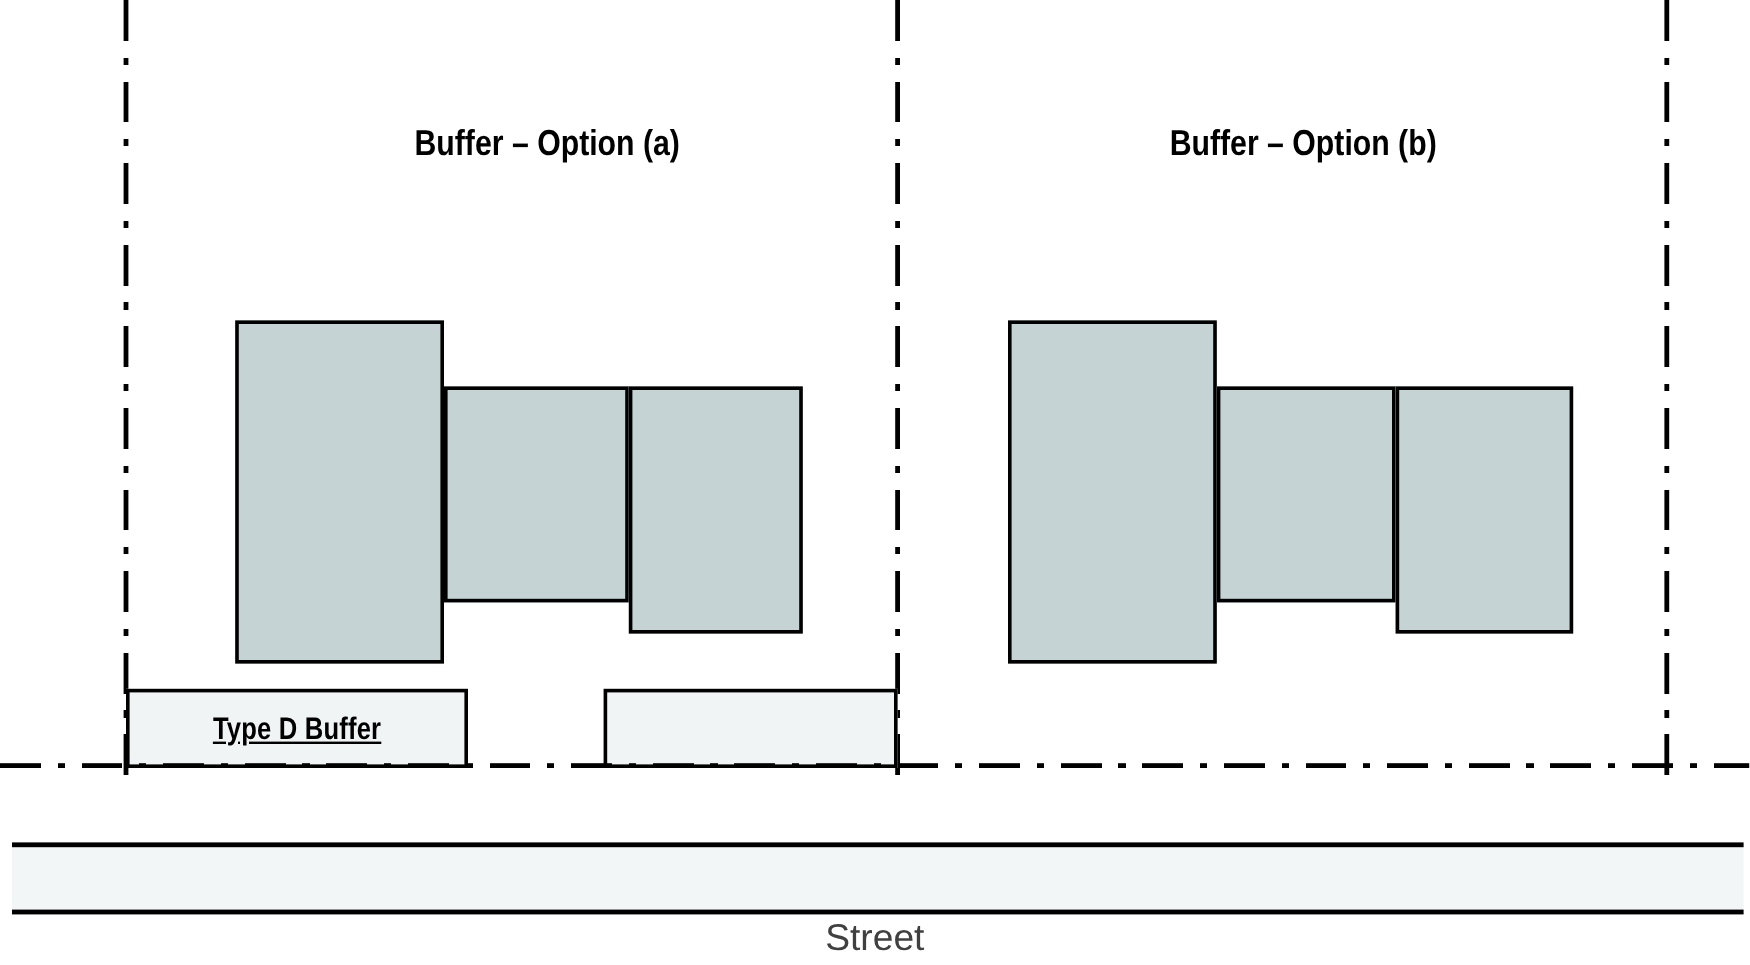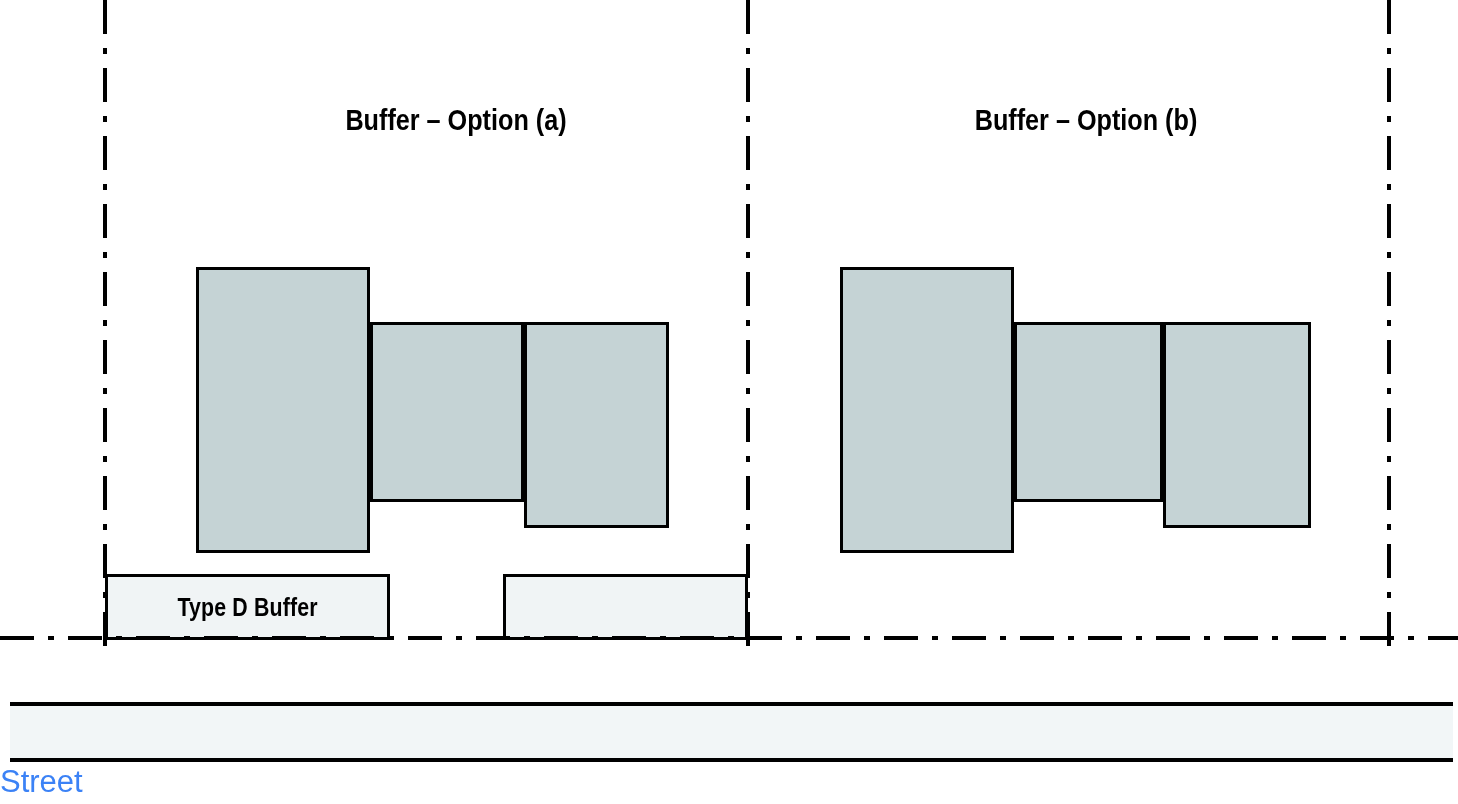--- a/index.html
+++ b/index.html
@@ -125,24 +125,25 @@
     position: absolute;
     background: #f2f6f7;
     border-top: 4px solid #000;
     border-bottom: 4px solid #000;
     box-sizing: border-box;
   }
   .street-label {
     position: absolute;
     left: 0;
     right: 0;
+    text-align: center;
     font-family: "Liberation Sans", sans-serif;
     font-weight: normal;
     font-size: 31px;
-    color: #3b82f6;
+    color: #404040;
     white-space: nowrap;
   }
 </style>
 </head>
 <body>
 
 <div id="stage">
 
   <div class="vline" style="left:103px; top:0; height:648px;"></div>
   <div class="vline" style="left:746px; top:0; height:648px;"></div>
@@ -154,21 +155,21 @@
 
   <div class="bldg" style="left:196px; top:267px; width:174px; height:286px;"></div>
   <div class="bldg" style="left:370px; top:322px; width:154px; height:180px;"></div>
   <div class="bldg" style="left:524px; top:322px; width:145px; height:206px;"></div>
 
   <div class="bldg" style="left:840px; top:267px; width:174px; height:286px;"></div>
   <div class="bldg" style="left:1014px; top:322px; width:149px; height:180px;"></div>
   <div class="bldg" style="left:1163px; top:322px; width:148px; height:206px;"></div>
 
 
-  <div class="buffer-box" style="left:105px; top:574px; width:285px; height:66px;">
+  <div class="buffer-box" style="left:105px; top:574px; width:285px; height:66px;text-decoration:underline;">
     <span class="buffer-label">Type D Buffer</span>
   </div>
 
   <div class="buffer-box" style="left:503px; top:574px; width:245px; height:66px;">
     <span class="buffer-label"></span>
   </div>
 
   <div class="hline" style="left:0; top:636px; width:1458px;"></div>
 
   <div class="street-band" style="left:10px; top:702px; width:1443px; height:60px;"></div>

